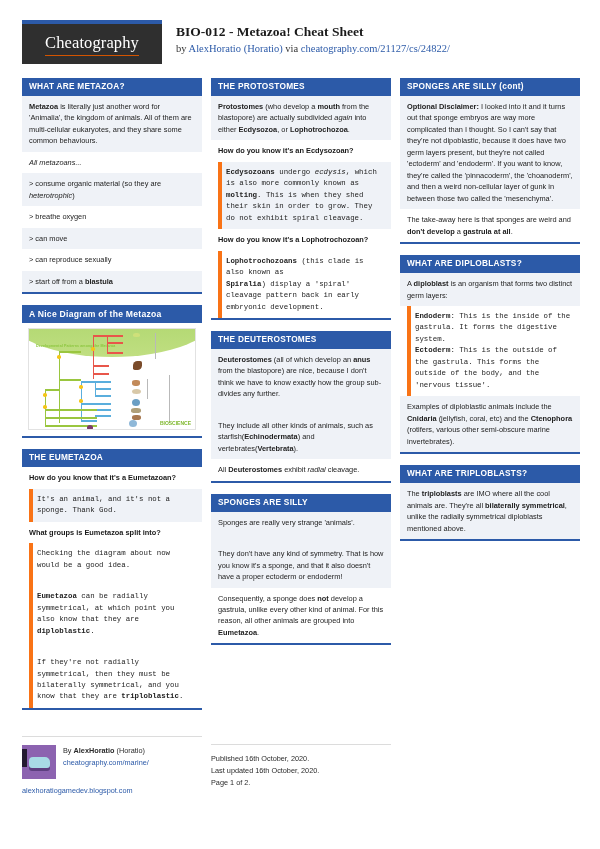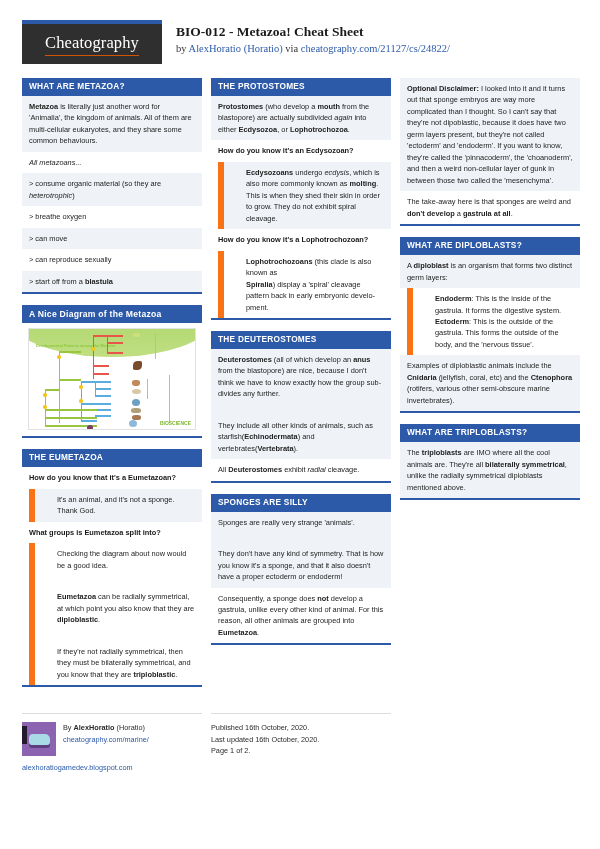--- a/index.html
+++ b/index.html
@@ -76,23 +76,24 @@
     font-size: 8.6px;
   }
   .card-body { border-bottom: 2px solid #2c5aa8; }
 
   .row { padding: 5px 7px; font-size: 7.4px; line-height: 1.55; color: #232323; }
   .row.shaded { background: #eff2f7; }
   .row.plain  { background: #ffffff; }
   .row.center { text-align: left; }
   .row.qhead  { font-weight: bold; background: #ffffff; color: #1a1a1a; }
   .row.indent {
-    border-left: 6px solid #f97316;
+    border-left: 4px solid #f97316;
     margin-left: 7px;
-    padding-left: 22px;
+    padding-left: 4px;
+    font-family: Liberation Mono, monospace;
   }
   .row.indent.shaded { background: #eff2f7; }
   .row b { font-weight: bold; }
   .row i { font-style: italic; }
   .row p { margin: 0; }
   .row p + p { margin-top: 20px; }
 
   
   .diagram-wrap { background: #ffffff; padding: 5px 6px 6px 6px; }
   .diagram {
@@ -129,20 +130,21 @@
     background: #f5c518; border-radius: 50%;
   }
   .blob { position: absolute; border-radius: 40%; }
 
   
   .footer {
     display: flex;
     gap: 9px;
     margin-top: 6px;
     padding-top: 9px;
+    align-items: center;
   }
   .fcol { width: 180px; flex: none; font-size: 7.3px; line-height: 1.6; color: #2b2b2b; }
   .fcol a, .fsub a { color: #2c5aa8; text-decoration: none; }
   .divider-top { border-top: 1px solid #dcdcdc; }
   .author-block { display: flex; gap: 7px; align-items: flex-start; }
   .avatar {
     width: 34px; height: 34px; flex: none;
     background: #8c63b0;
     position: relative; overflow: hidden;
     image-rendering: pixelated;
@@ -311,20 +313,21 @@
             </div>
           <div class="row plain">Consequently, a sponge does <b>not</b> develop a gastrula, unlike every other kind of animal. For this reason, all other animals are grouped into <b>Eumetazoa</b>.</div>
         </div>
       </div>
 
     </div>
 
     <div class="col">
 
       <div class="card">
+        <div class="card-head">SPONGES ARE SILLY (cont)</div>
         <div class="card-body">
           <div class="row shaded"><b>Optional Disclaimer:</b> I looked into it and it turns out that sponge embryos are way more complicated than I thought. So I can't say that they're not dipoblastic, because it does have two germ layers present, but they're not called 'ectoderm' and 'endoderm'. If you want to know, they're called the 'pinnacoderm', the 'choanoderm', and then a weird non-cellular layer of gunk in between those two called the 'mesenchyma'.</div>
           <div class="row plain">The take-away here is that sponges are weird and <b>don't develop</b> a <b>gastrula at all</b>.</div>
         </div>
       </div>
 
       <div class="card">
         <div class="card-head">WHAT ARE DIPLOBLASTS?</div>
         <div class="card-body">
           <div class="row shaded">A <b>diploblast</b> is an organism that forms two distinct germ layers:</div>

